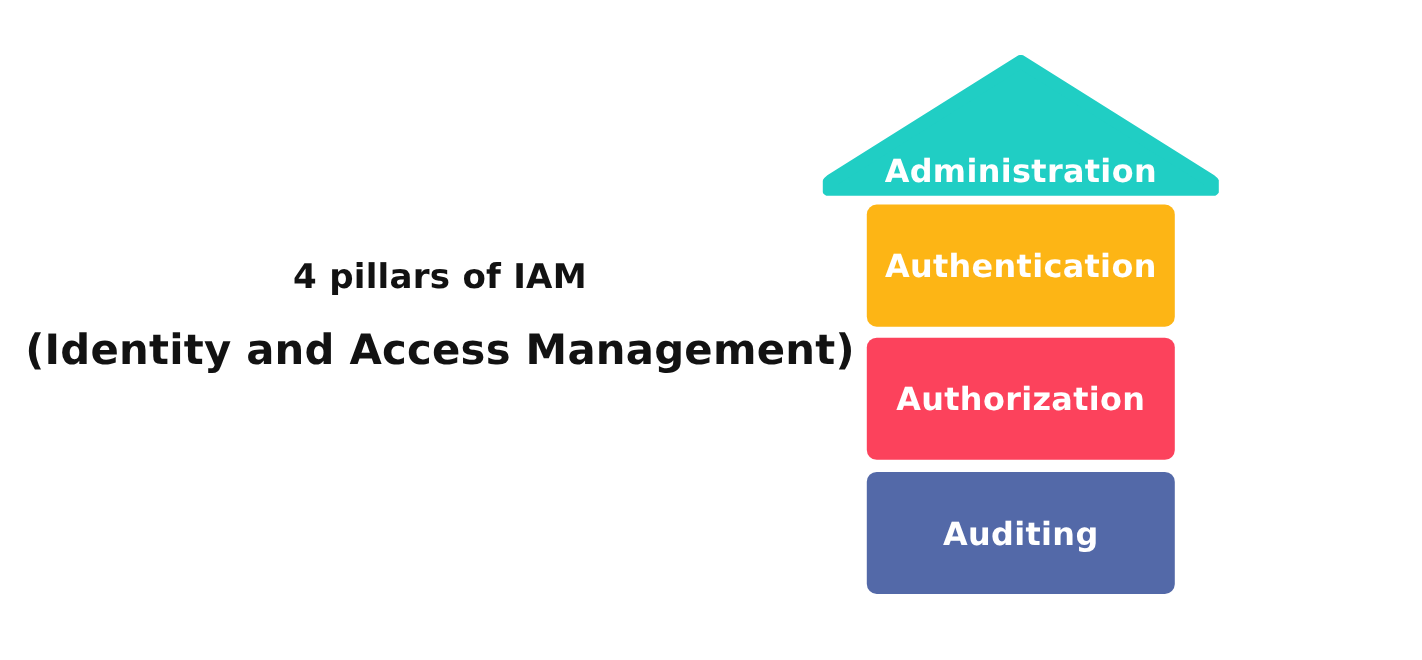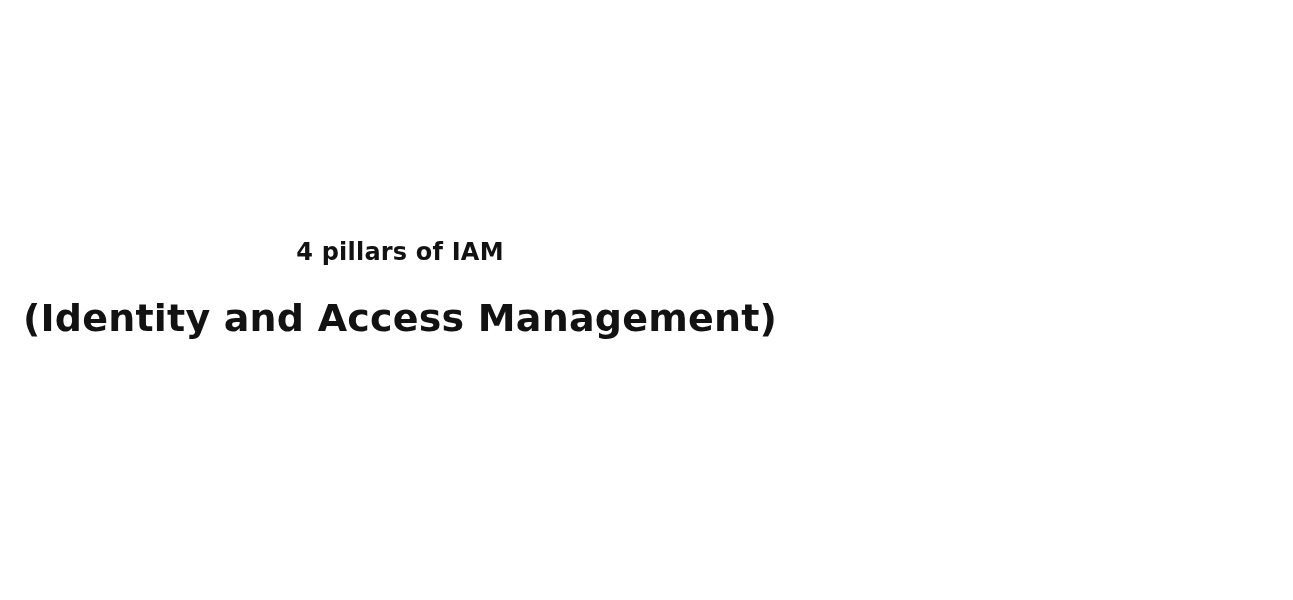--- a/index.html
+++ b/index.html
@@ -29,21 +29,21 @@
     width: 800px;
     text-align: center;
   }
   .title-line {
     color: #121212;
     font-weight: 700;
     letter-spacing: 0.2px;
     white-space: nowrap;
   }
   .title-line-1 {
-    font-size: 24px;
+    font-size: 31px;
     line-height: 40px;
     margin-bottom: 26px;
   }
   .title-line-2 {
     font-size: 38px;
     line-height: 40px;
   }
 
   
   .house {
@@ -102,13 +102,35 @@
 </head>
 <body style="background: rgb(255, 255, 255);">
 
 <div class="canvas">
 
   <div class="title-block">
     <div class="title-line title-line-1" style="color: rgb(18, 18, 18);">4 pillars of IAM</div>
     <div class="title-line title-line-2" style="color: rgb(18, 18, 18);">(Identity and Access Management)</div>
   </div>
 
+  <div class="house">
+
+    <div class="roof">
+      <svg viewBox="0 0 360 128" xmlns="http://www.w3.org/2000/svg">
+        <path id="roof-path" d="M 180 6 L 352 114 Q 360 120 352 124 L 8 124 Q 0 120 8 114 Z" fill="#20CEC4" stroke="#20CEC4" stroke-width="12" stroke-linejoin="round"></path>
+      </svg>
+      <div class="roof-label" style="color: rgb(255, 255, 255);">Administration</div>
+    </div>
+
+    <div class="pillar pillar-authentication" id="pillar-0" style="background: rgb(253, 181, 21);">
+      <span class="pillar-label" style="color: rgb(255, 255, 255);">Authentication</span>
+    </div>
+
+    <div class="pillar pillar-authorization" id="pillar-1" style="background: rgb(252, 66, 92);">
+      <span class="pillar-label" style="color: rgb(255, 255, 255);">Authorization</span>
+    </div>
+
+    <div class="pillar pillar-auditing" id="pillar-2" style="background: rgb(83, 105, 168);">
+      <span class="pillar-label" style="color: rgb(255, 255, 255);">Auditing</span>
+    </div>
+
+  </div>
 </div>
 
 </body></html>

